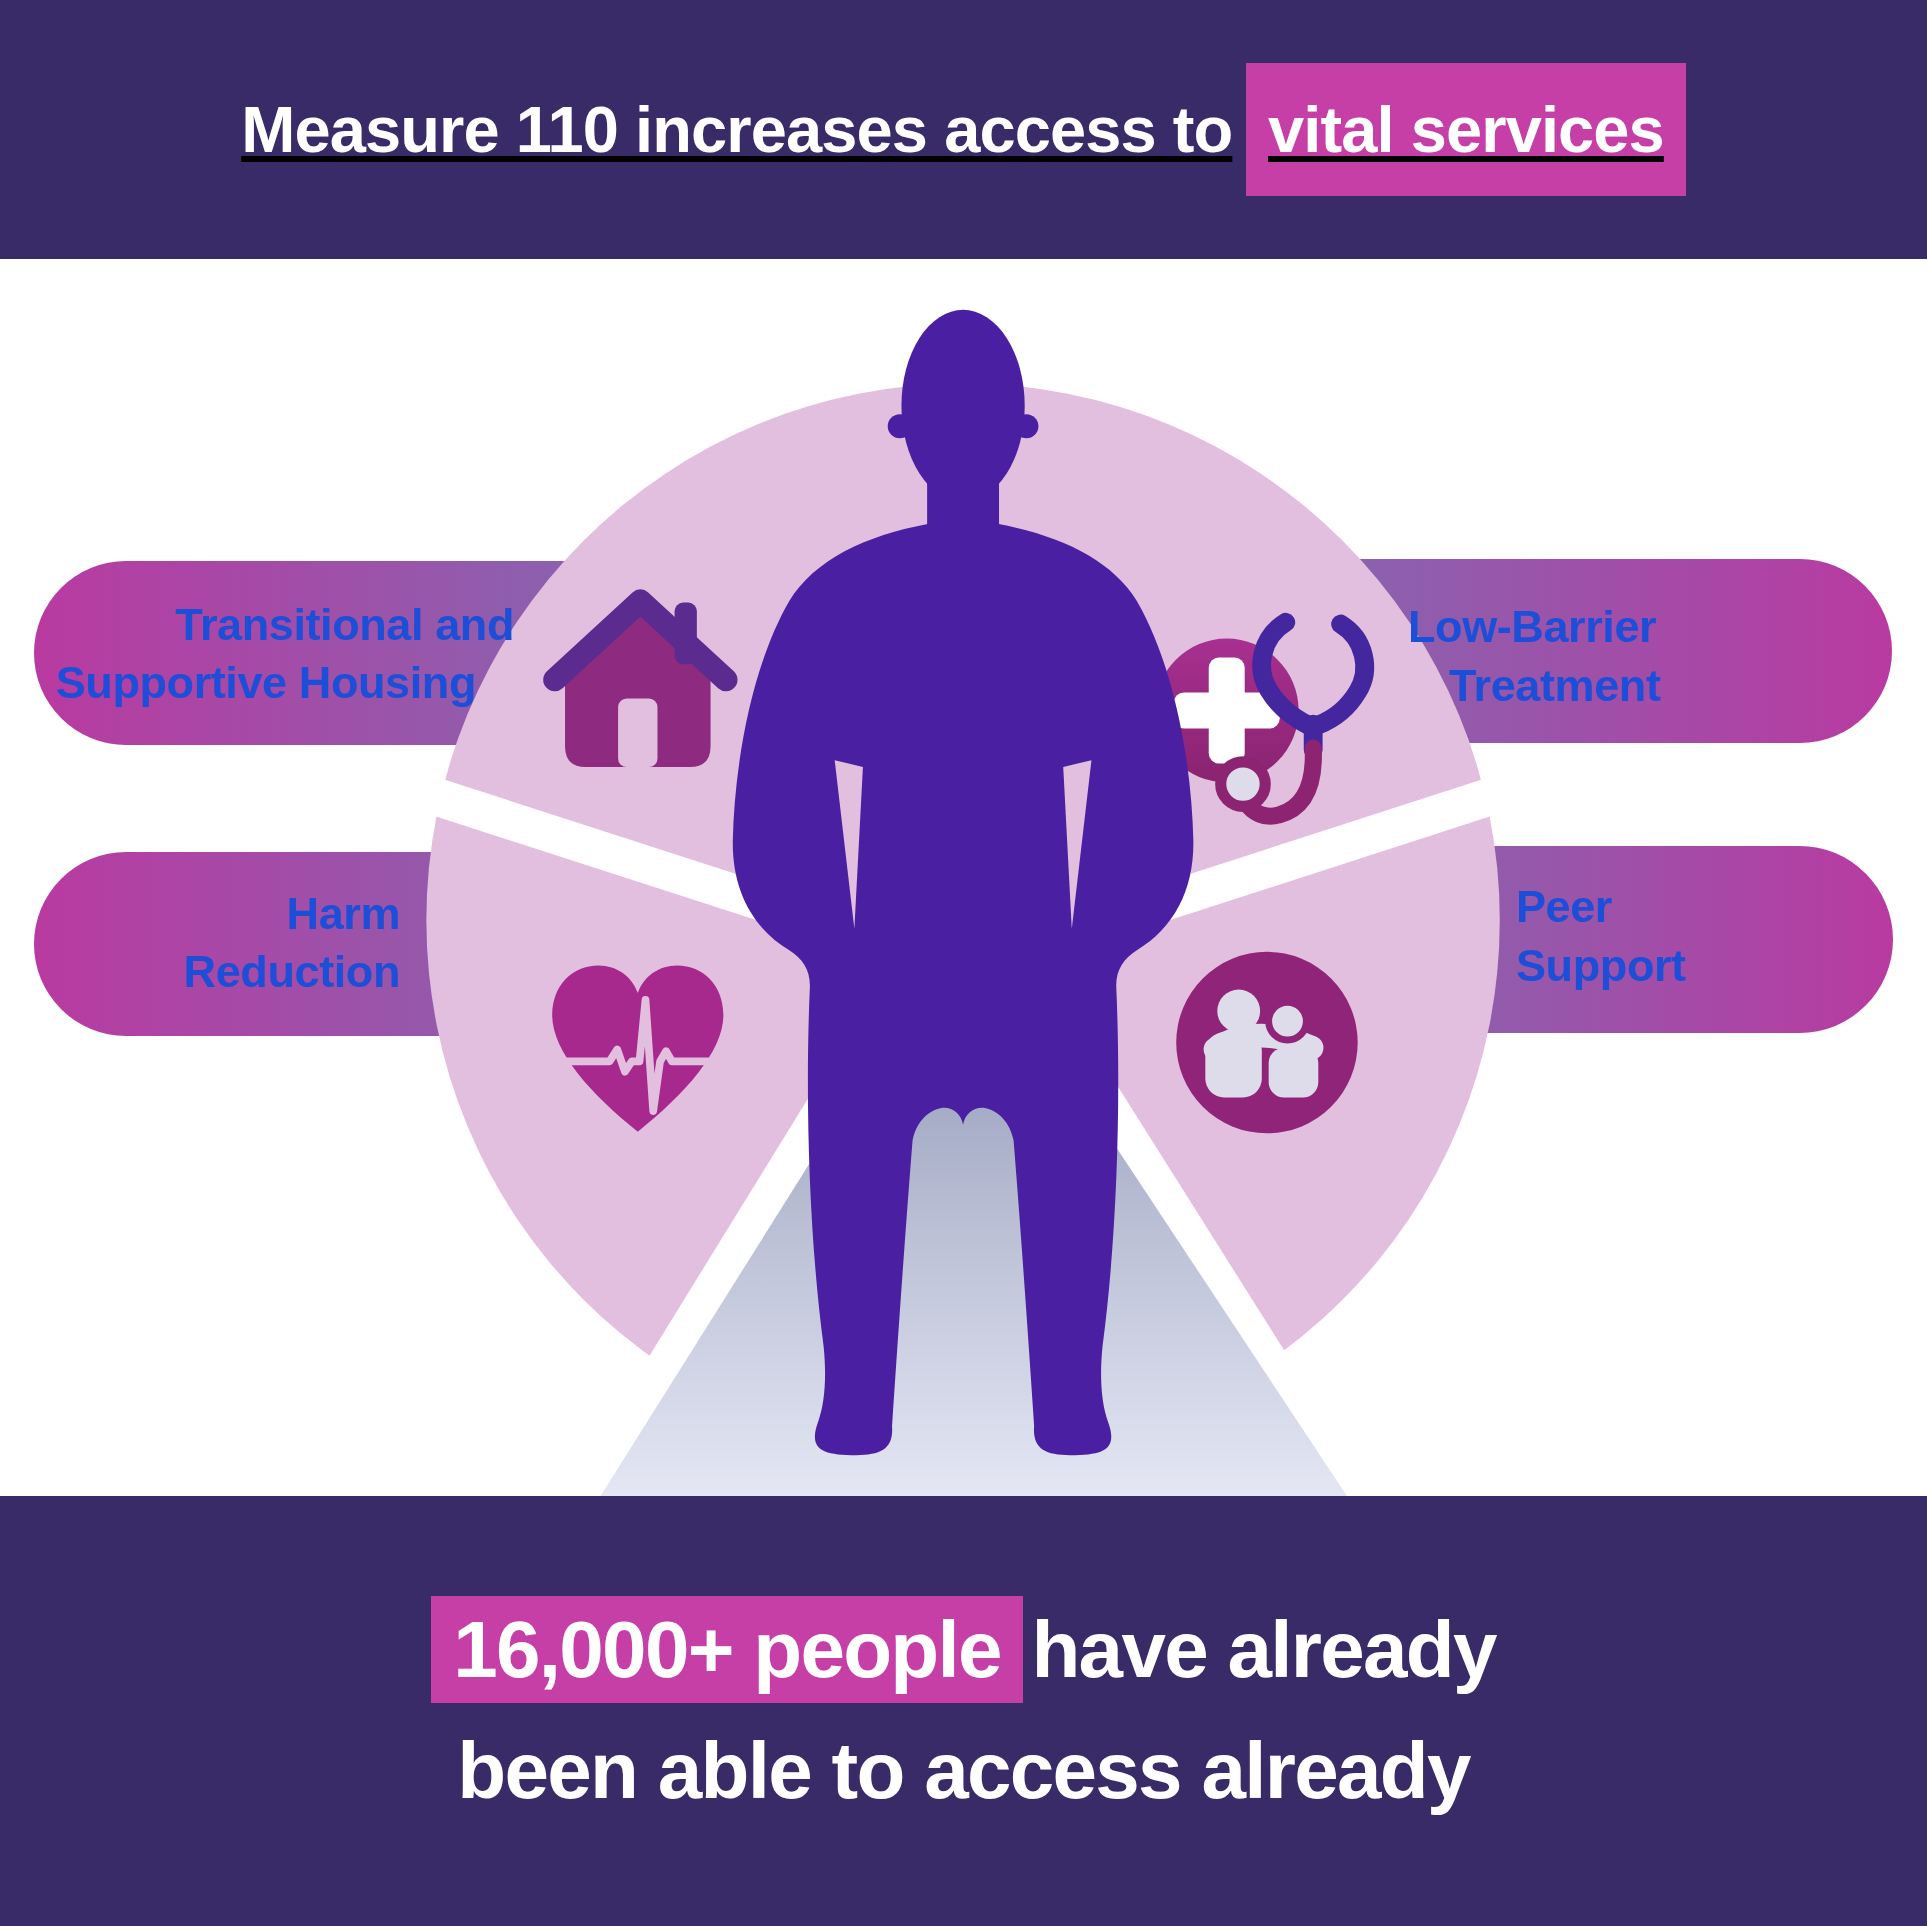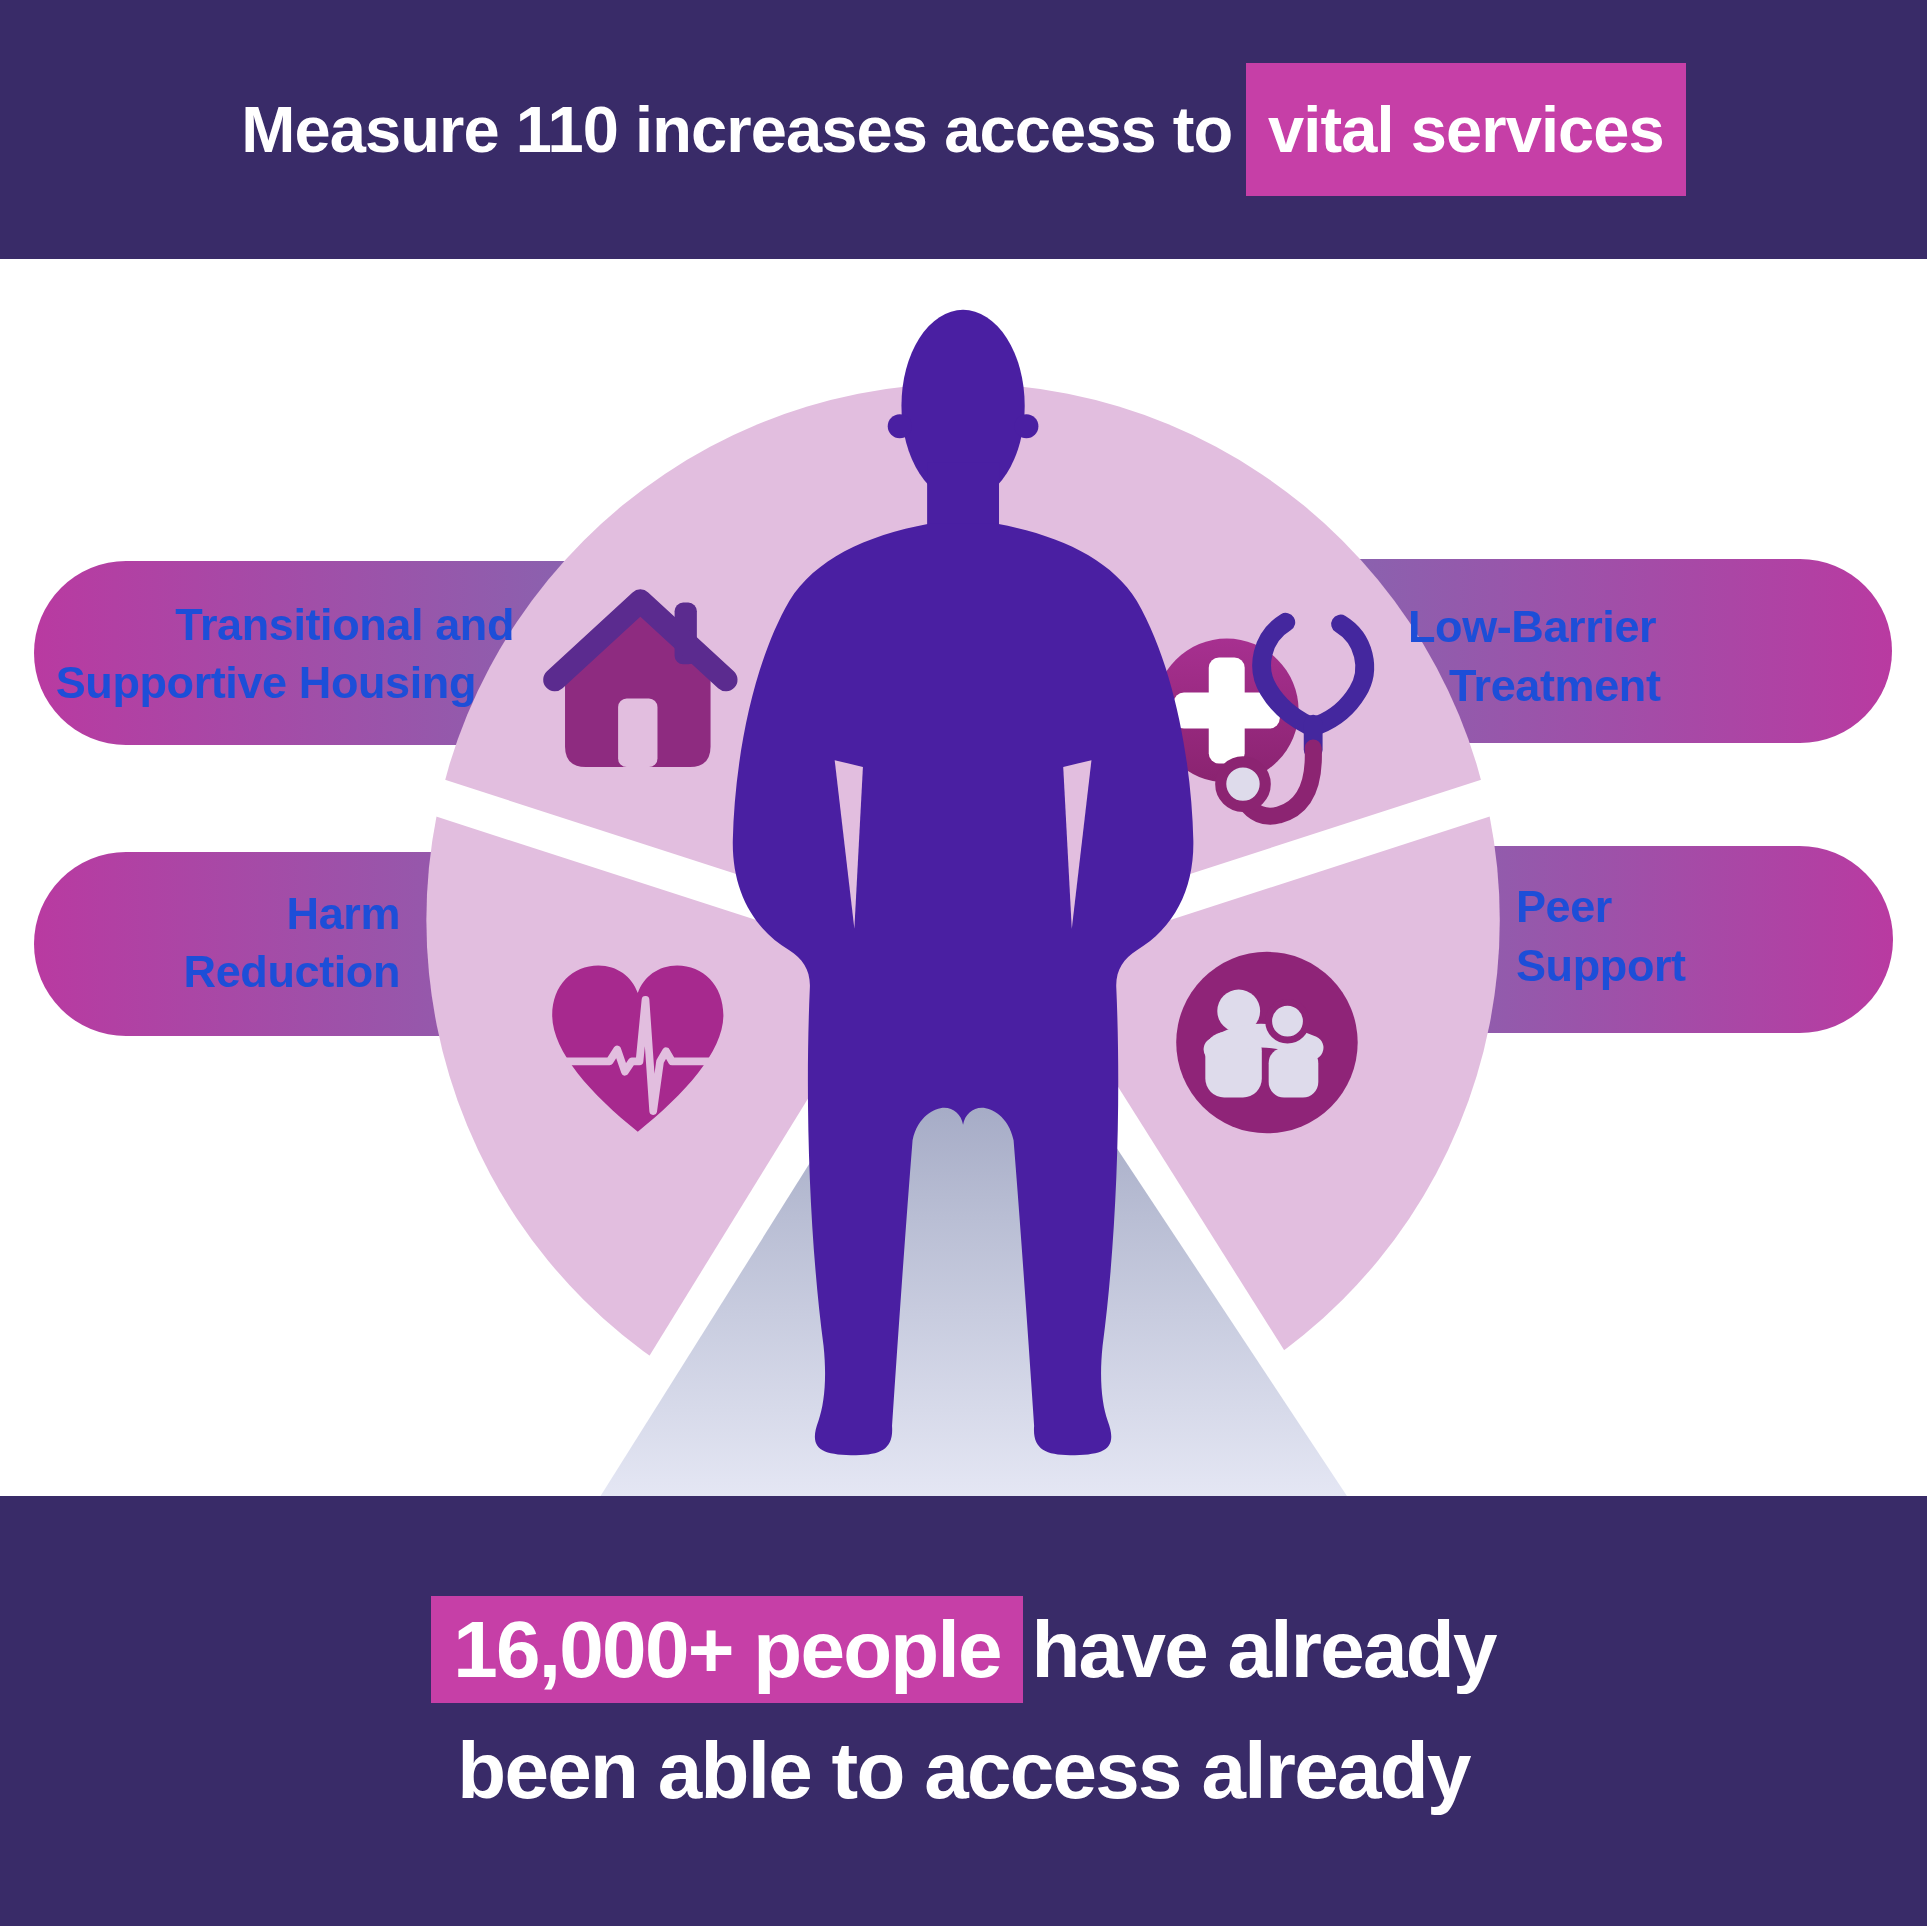--- a/index.html
+++ b/index.html
@@ -2,21 +2,21 @@
 <html style="--banner_bg: #392b68; --highlight: #c63fa7; --pill_magenta: #b93aa1; --pill_purple: #7e6cb2; --circle_pink: #e2bedf; --person_purple: #4a1fa2; --road_top: #878eb0; --road_mid: #b9bed4; --road_bottom: #e6e8f5; --house_body: #8e2b80; --house_roof: #5b2b8f; --heart: #a7298e; --cross_circle_top: #a73090; --cross_circle_bottom: #8a2370; --steth_indigo: #44279e; --steth_tube: #8c2472; --icon_light: #dedbeb; --people_circle: #8f2478; --white: #ffffff;font-size:13.7px"><head>
 <meta charset="utf-8">
 <style>
   html,body{margin:0;padding:0;background:#ffffff;}
   .canvas{
     position:relative;width:1927px;height:1926px;overflow:hidden;background:#fff;
     font-family:"Liberation Sans",sans-serif;font-weight:700;
   }
   
   .banner{position:absolute;left:0;width:1927px;background:var(--banner_bg);z-index:40;}
-  .banner-top{top:0;height:259px;display:flex;align-items:center;justify-content:center;}
+  .banner-top{top:0;height:259px;display:flex;align-items:center;justify-content:center;text-decoration:underline;}
   .banner-bottom{top:1496px;height:430px;display:flex;flex-direction:column;align-items:center;justify-content:flex-start;padding-top:101px;box-sizing:border-box;}
   .title-row{display:flex;align-items:center;white-space:nowrap;}
   .title-plain{color:#fff;font-size:65px;letter-spacing:-0.9px;}
   .title-hl{color:#fff;font-size:65px;letter-spacing:-0.9px;background:var(--highlight);
     padding:29px 22px;margin-left:13.7px;}
   .foot-line{white-space:nowrap;color:#fff;font-size:80px;letter-spacing:-1.7px;line-height:106px;text-align:right;}
   .foot-hl{background:var(--highlight);padding:8.6px 22px;margin-right:8.6px;}
   .foot-line2{margin-top:15.4px;}
   
   .pill{position:absolute;border-radius:94px;z-index:10;}

